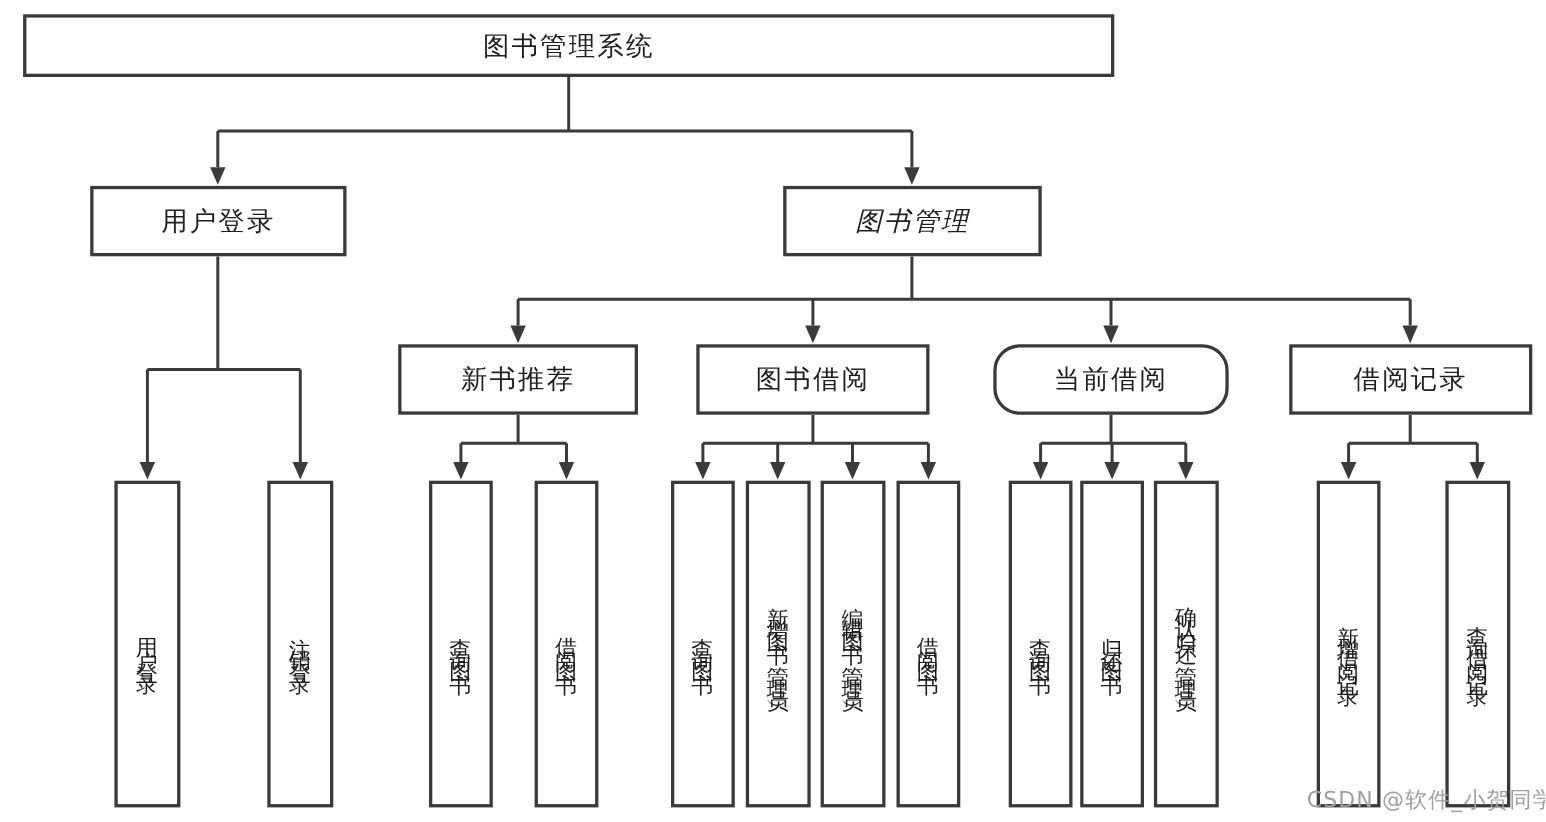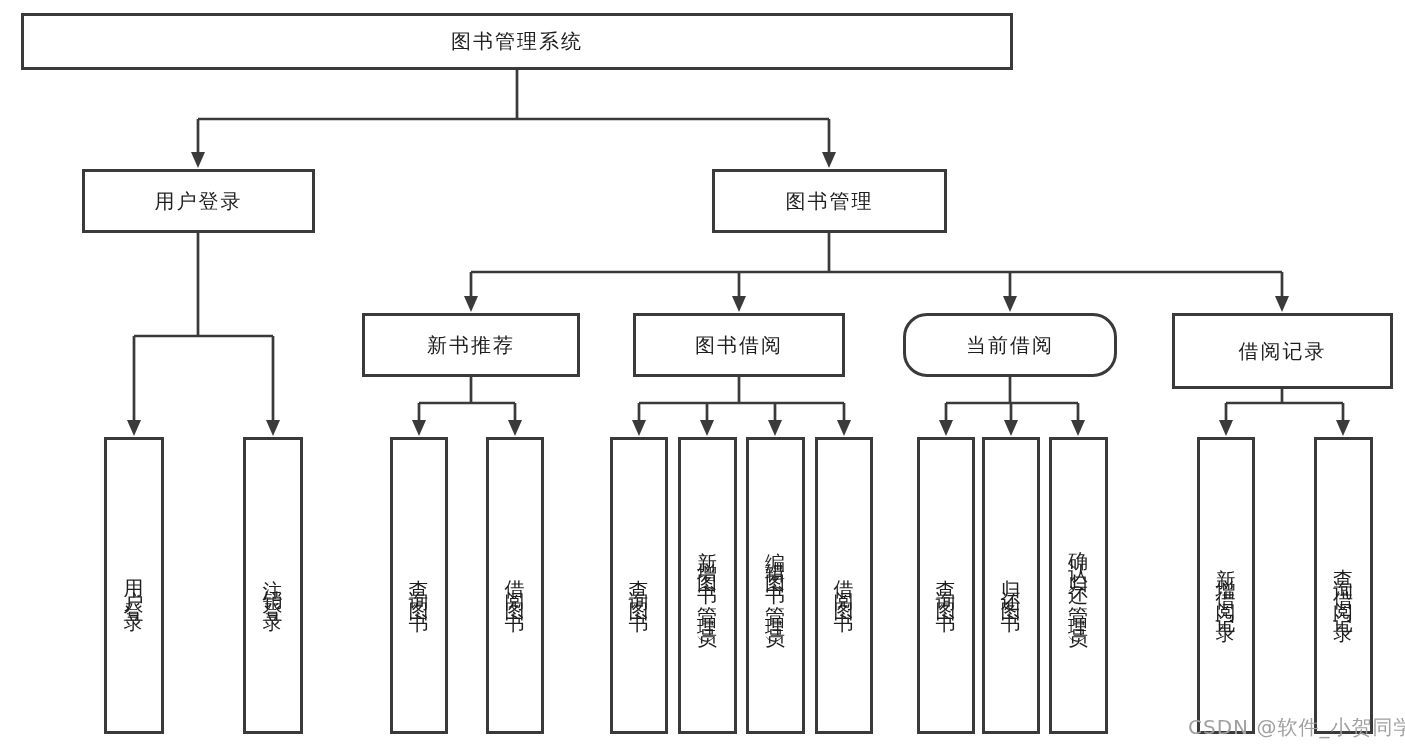--- a/index.html
+++ b/index.html
@@ -6,35 +6,35 @@
   .canvas {
     position:relative; width:1405px; height:747px; background:#ffffff;
     font-family:"DejaVu Sans","Liberation Sans",sans-serif; overflow:hidden;
   }
   svg.wires { position:absolute; left:0; top:0; z-index:0; }
   .box {
     position:absolute; box-sizing:border-box; z-index:1;
     border:3px solid #3a3a3a; background:#ffffff; color:#1e1e1e;
     display:flex; align-items:center; justify-content:center;
   }
-  .hbox { font-size:20px; letter-spacing:2px; white-space:nowrap; }
+  .hbox { font-size:24px; letter-spacing:2px; white-space:nowrap; }
   .vbox .vtext {
     writing-mode:vertical-rl; font-size:20px; letter-spacing:11px;
     line-height:1; white-space:nowrap;
   }
   
   #b-root   { left:21px;  top:13px;  width:992px; height:57px; }
   
   #b-login  { left:82px;  top:169px; width:233px; height:64px; }
-  #b-mgmt   { left:712px; top:169px; width:235px; height:64px; }
+  #b-mgmt   { left:712px; top:169px; width:235px; height:64px;font-style:italic; }
   
   #b-l3-0 { left:362px;  top:313px; width:218px; height:64px;text-align:center; }
   #b-l3-1 { left:633px;  top:313px; width:212px; height:64px; }
   #b-l3-2 { left:903px;  top:313px; width:214px; height:64px;border-radius:24px; }
-  #b-l3-3 { left:1172px; top:313px; width:221px; height:76px; }
+  #b-l3-3 { left:1172px; top:313px; width:221px; height:64px; }
   
   .leaf { top:437px; height:297px; }
   #b-leaf-0  { left:104px;  width:60px; }
   #b-leaf-1  { left:243px;  width:60px; }
   #b-leaf-2  { left:390px;  width:58px; }
   #b-leaf-3  { left:486px;  width:58px; }
   #b-leaf-4  { left:610px;  width:58px; }
   #b-leaf-5  { left:678px;  width:59px; }
   #b-leaf-6  { left:746px;  width:59px; }
   #b-leaf-7  { left:815px;  width:58px; }

